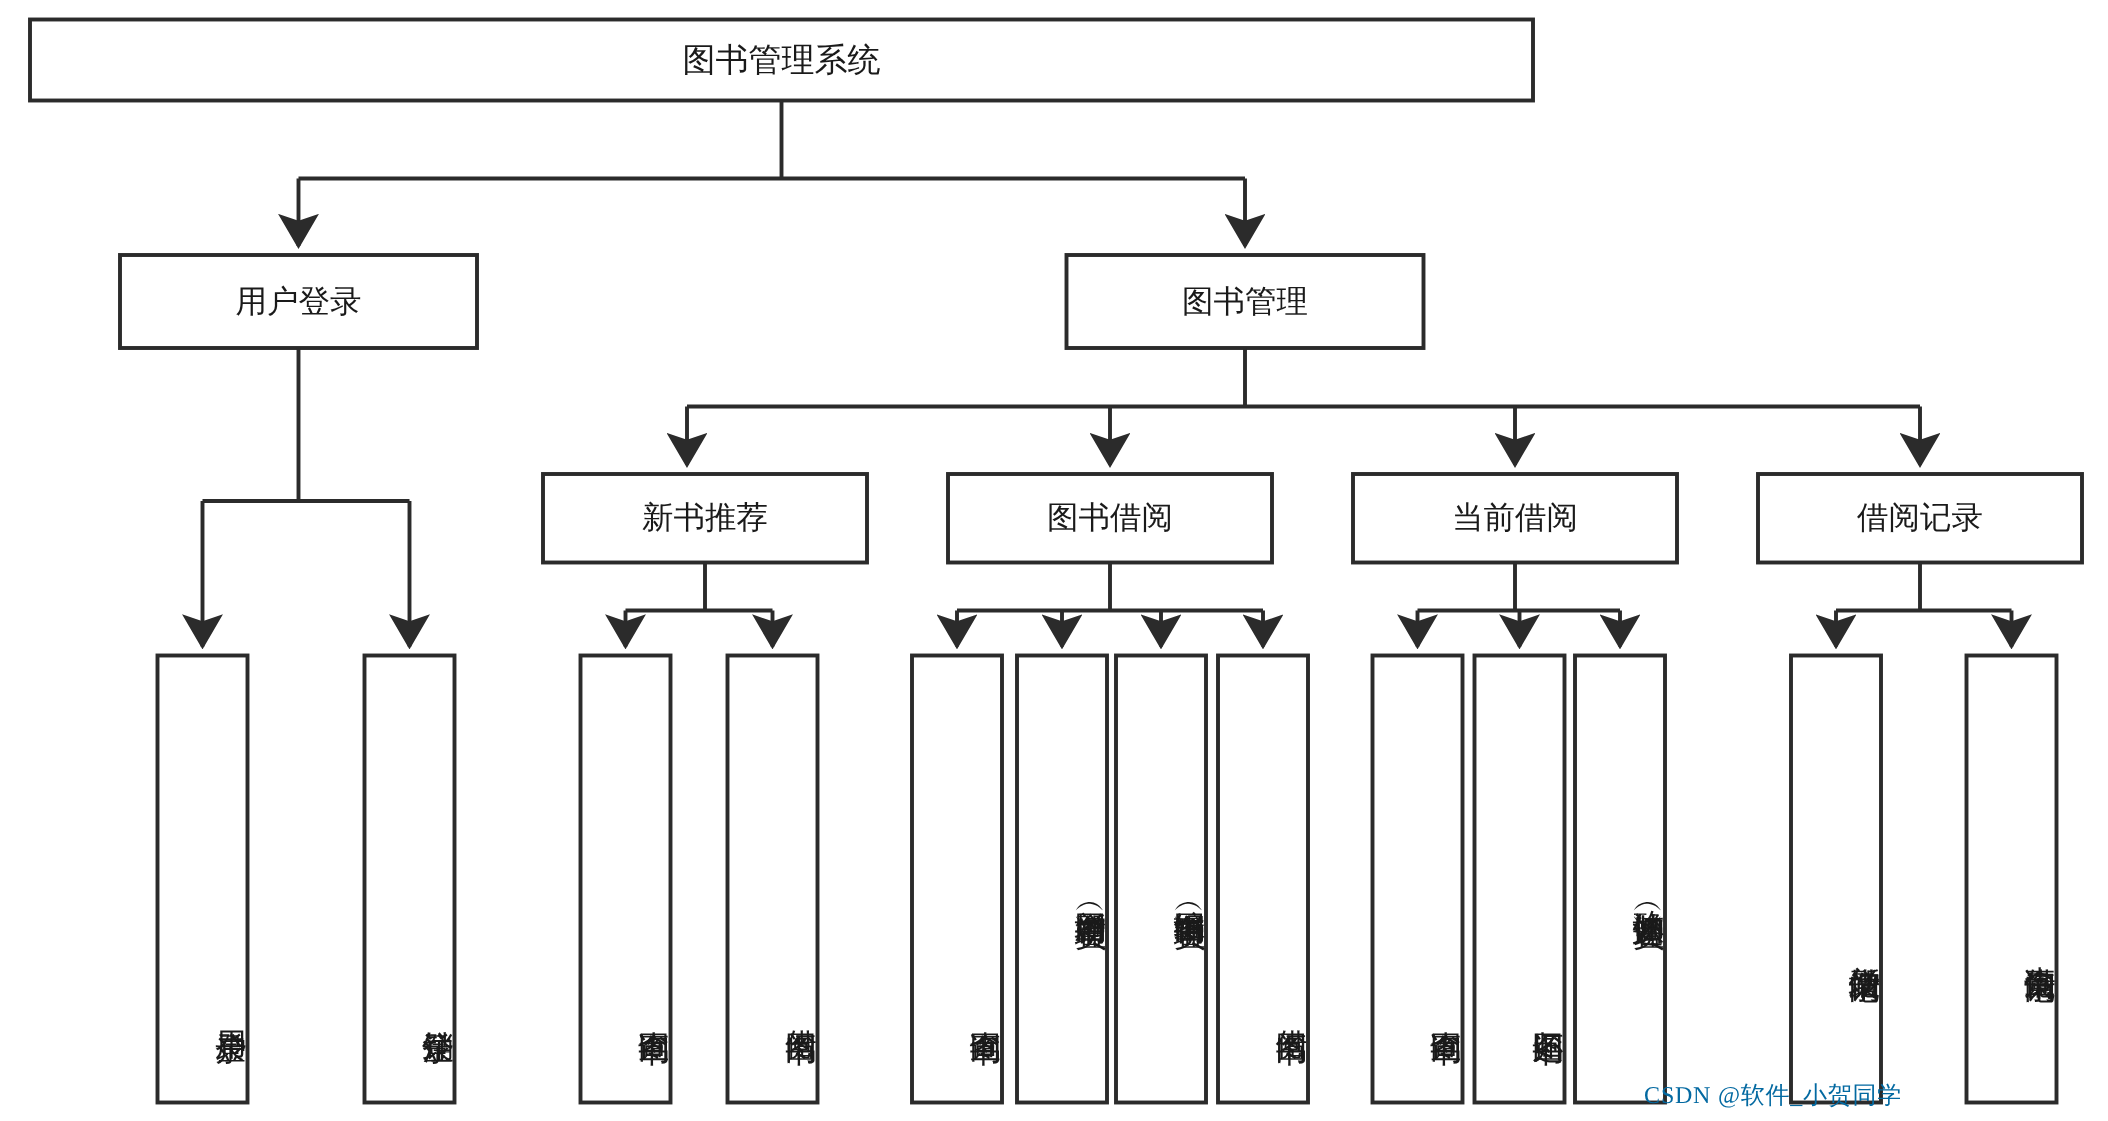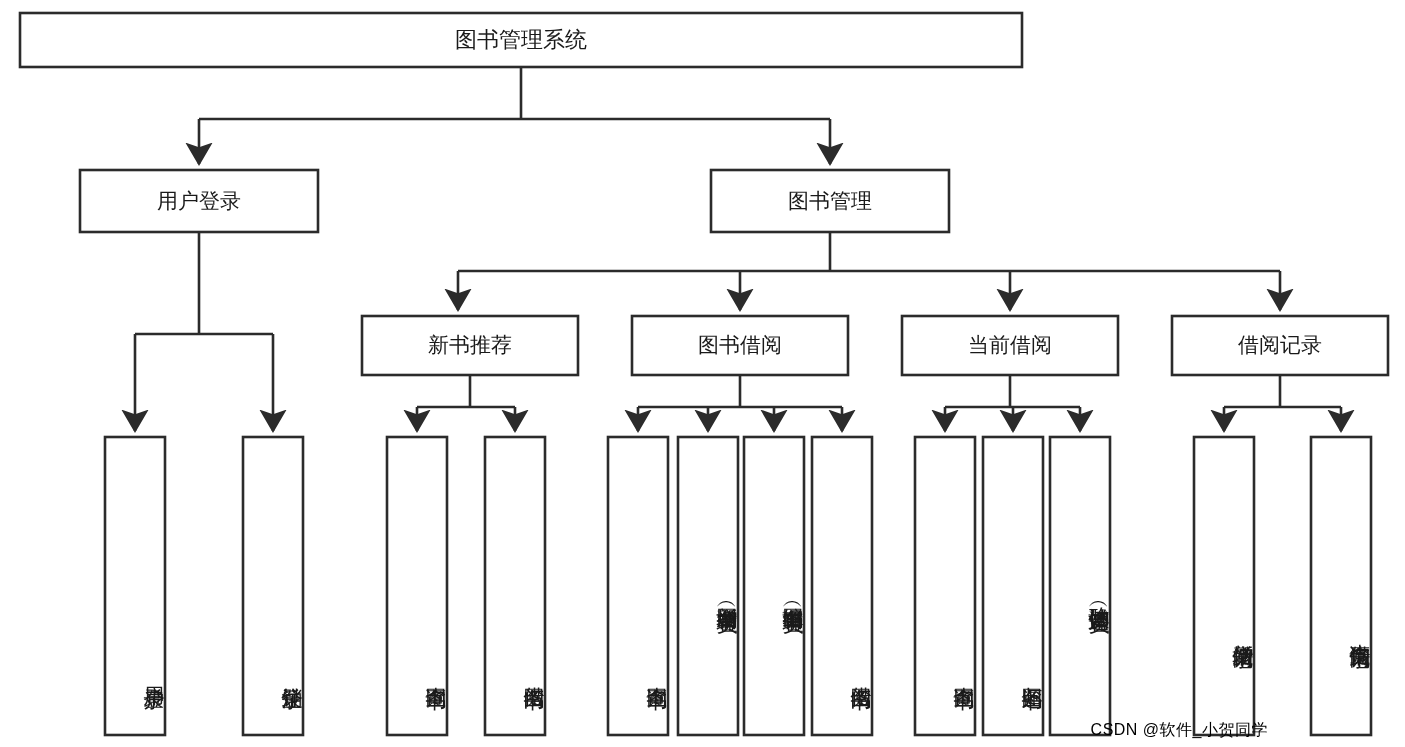--- a/index.html
+++ b/index.html
@@ -63,23 +63,23 @@
     line-height: 1.06;
     color: #1a1a1a;
     letter-spacing: 1px;
     white-space: nowrap;
     pointer-events: none;
   }
   .watermark {
     position: absolute;
     right: 6px;
     bottom: 6px;
-    font-family: Liberation Sans, sans-serif;
+    font-family: Liberation Serif, serif;
     font-size: 16px;
-    color: #000000;
+    color: #0369a1;
     letter-spacing: 0.5px;
     user-select: none;
   }
 </style>
 </head>
 <body>
 
 <div id="diagram-root">
 
   <svg class="canvas" viewBox="0 0 1405 747">

